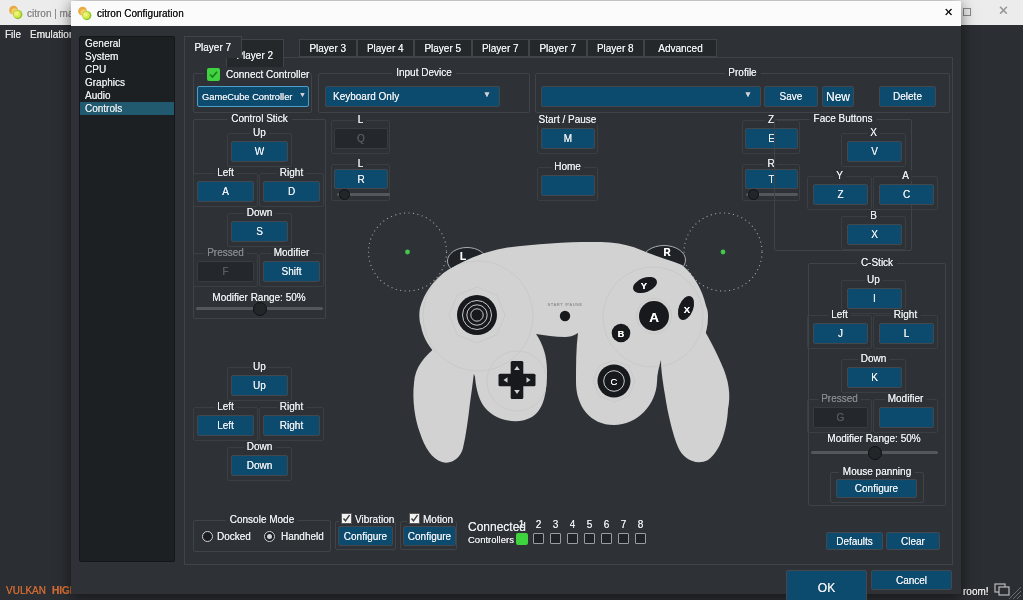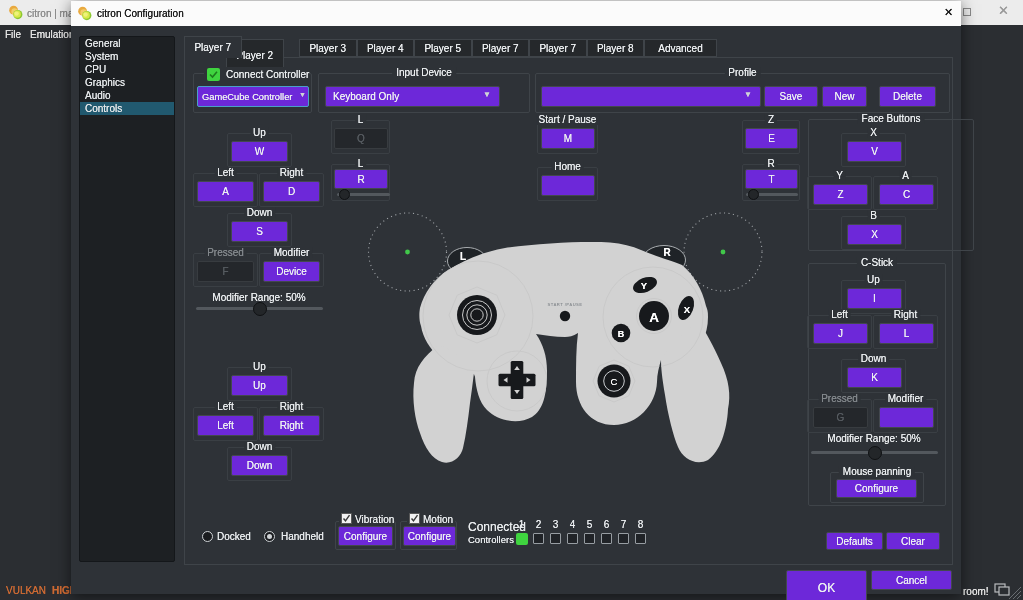--- a/index.html
+++ b/index.html
@@ -1,17 +1,17 @@
 <!DOCTYPE html>
 <html><head><meta charset="utf-8"><style>
 *{margin:0;padding:0;box-sizing:border-box}
 html,body{width:1023px;height:600px;overflow:hidden}
 body{font-family:"Liberation Sans",sans-serif;background:#2b2e32;position:relative;font-size:10px;color:#e8e8e8;text-shadow:0 0 0.4px currentColor}
 .abs{position:absolute}
-.btn{position:absolute;background:#6d28d9;border:1px solid #43484e;border-radius:2px;color:#eceff1;
+.btn{position:absolute;background:#0c4a6e;border:1px solid #43484e;border-radius:2px;color:#eceff1;
  display:flex;align-items:center;justify-content:center;white-space:nowrap}
 .btn.dis{background:#24272b;border-color:#383c40;color:#565b60}
 .gb{position:absolute;border:1px solid #3f4449;border-radius:2px}
 .gt{position:absolute;top:-7px;left:50%;transform:translateX(-50%);background:#2e3237;padding:0 4px;
  font-size:10px;color:#e9ecee;white-space:nowrap}
 .mb{position:absolute;border:1px solid #3a3f44;border-radius:2px}
 .mt{position:absolute;top:-7px;left:50%;transform:translateX(-50%);background:#2e3237;padding:0 3px;
  font-size:10px;color:#e9ecee;white-space:nowrap}
 .track{position:absolute;height:3px;background:#53585d;border-radius:1.5px}
 .handle{position:absolute;background:#232629;border:1px solid #0f1113;border-radius:50%}
@@ -96,22 +96,25 @@
       <span style="position:absolute;left:7px;top:4px">Keyboard Only</span>
       <span style="position:absolute;right:8px;top:3px;color:#cfd3d6;font-size:8px">▼</span>
     </div>
 <div class="gb" style="left:464px;top:72px;width:415px;height:40px">
       <span class="gt">Profile</span>
     </div>
 <div class="btn" style="left:470px;top:85px;width:220px;height:21px">
       <span style="position:absolute;right:8px;top:3px;color:#cfd3d6;font-size:8px">▼</span>
     </div>
 <div class="btn" style="left:693px;top:85px;width:54px;height:21px;font-size:10px">Save</div>
-<div class="btn" style="left:751px;top:85px;width:45px;height:21px;font-size:10px">New</div>
+<div class="btn" style="left:751px;top:85px;width:32px;height:21px;font-size:12px">New</div>
 <div class="btn" style="left:808px;top:85px;width:57px;height:21px;font-size:10px">Delete</div>
+<div class="gb" style="left:122px;top:118px;width:133px;height:200px">
+      <span class="gt">Control Stick</span>
+    </div>
 <div class="mb" style="left:156px;top:132px;width:65px;height:34px">
       <span class="mt" style="">Up</span>
     </div>
     <div class="btn" style="left:160px;top:140px;width:57px;height:21px">W</div>
 <div class="mb" style="left:122px;top:172px;width:65px;height:34px">
       <span class="mt" style="">Left</span>
     </div>
     <div class="btn" style="left:126px;top:180px;width:57px;height:21px">A</div>
 <div class="mb" style="left:188px;top:172px;width:65px;height:34px">
       <span class="mt" style="">Right</span>
@@ -121,21 +124,21 @@
       <span class="mt" style="">Down</span>
     </div>
     <div class="btn" style="left:160px;top:220px;width:57px;height:21px">S</div>
 <div class="mb" style="left:122px;top:252px;width:65px;height:34px">
       <span class="mt" style="color:#83888c">Pressed</span>
     </div>
     <div class="btn dis" style="left:126px;top:260px;width:57px;height:21px">F</div>
 <div class="mb" style="left:188px;top:252px;width:65px;height:34px">
       <span class="mt" style="">Modifier</span>
     </div>
-    <div class="btn" style="left:192px;top:260px;width:57px;height:21px">Device</div>
+    <div class="btn" style="left:192px;top:260px;width:57px;height:21px">Shift</div>
 <div class="lbl" style="left:188px;top:291px;transform:translateX(-50%)">Modifier Range: 50%</div>
 <div class="track" style="left:125px;top:306.0px;width:127px"></div>
     <div class="handle" style="left:181.5px;top:300.5px;width:14px;height:14px"></div>
 <div class="mb" style="left:156px;top:366px;width:65px;height:34px">
       <span class="mt" style="">Up</span>
     </div>
     <div class="btn" style="left:160px;top:374px;width:57px;height:21px">Up</div>
 <div class="mb" style="left:122px;top:406px;width:65px;height:34px">
       <span class="mt" style="">Left</span>
     </div>
@@ -169,21 +172,21 @@
 <div class="mb" style="left:671px;top:119px;width:58px;height:34px">
       <span class="mt" style="">Z</span>
     </div>
     <div class="btn" style="left:674px;top:127px;width:53px;height:21px">E</div>
 <div class="mb" style="left:671px;top:163px;width:58px;height:37px">
       <span class="mt">R</span>
     </div>
 <div class="btn" style="left:674px;top:168px;width:53px;height:20px">T</div>
 <div class="track" style="left:675px;top:192.0px;width:52px"></div>
     <div class="handle" style="left:676.5px;top:188.0px;width:11.0px;height:11.0px"></div>
-<div class="gb" style="left:737px;top:118px;width:166px;height:132px">
+<div class="gb" style="left:703px;top:118px;width:138px;height:132px">
       <span class="gt">Face Buttons</span>
     </div>
 <div class="mb" style="left:770px;top:132px;width:65px;height:34px">
       <span class="mt" style="">X</span>
     </div>
     <div class="btn" style="left:776px;top:140px;width:55px;height:21px">V</div>
 <div class="mb" style="left:736px;top:175px;width:65px;height:34px">
       <span class="mt" style="">Y</span>
     </div>
     <div class="btn" style="left:742px;top:183px;width:55px;height:21px">Z</div>
@@ -222,20 +225,23 @@
       <span class="mt" style="">Modifier</span>
     </div>
     <div class="btn" style="left:808px;top:406px;width:55px;height:21px"></div>
 <div class="lbl" style="left:803px;top:432px;transform:translateX(-50%)">Modifier Range: 50%</div>
 <div class="track" style="left:740px;top:450.0px;width:127px"></div>
     <div class="handle" style="left:796.5px;top:444.5px;width:14px;height:14px"></div>
 <div class="gb" style="left:759px;top:471px;width:94px;height:31px">
       <span class="gt">Mouse panning</span>
     </div>
 <div class="btn" style="left:765px;top:478px;width:81px;height:19px;font-size:10px">Configure</div>
+<div class="gb" style="left:122px;top:519px;width:138px;height:32px">
+      <span class="gt">Console Mode</span>
+    </div>
 <div class="abs" style="left:131px;top:530px;width:11px;height:11px;border:1px solid #cfd3d6;border-radius:50%;background:#1a1c1f"></div>
 <div class="lbl" style="left:146px;top:530px">Docked</div>
 <div class="abs" style="left:193px;top:530px;width:11px;height:11px;border:1px solid #cfd3d6;border-radius:50%;background:#1a1c1f">
       <div style="position:absolute;left:2px;top:2px;width:5px;height:5px;border-radius:50%;background:#cfd3d6"></div>
     </div>
 <div class="lbl" style="left:210px;top:530px">Handheld</div>
 <div class="gb" style="left:264px;top:520px;width:61px;height:29px">
       <span class="gt"></span>
     </div>
 <div class="abs" style="left:268px;top:512px;width:55px;height:13px;background:#2e3237"></div>

